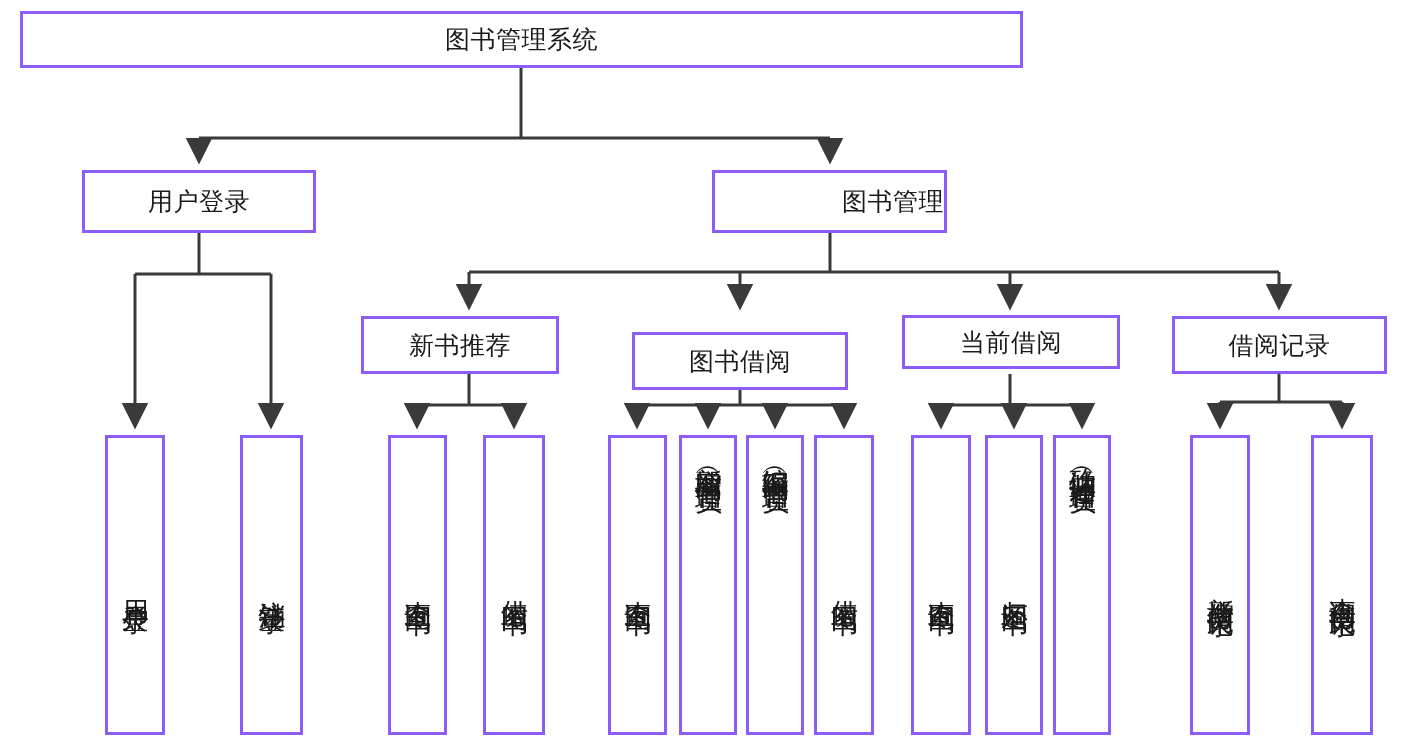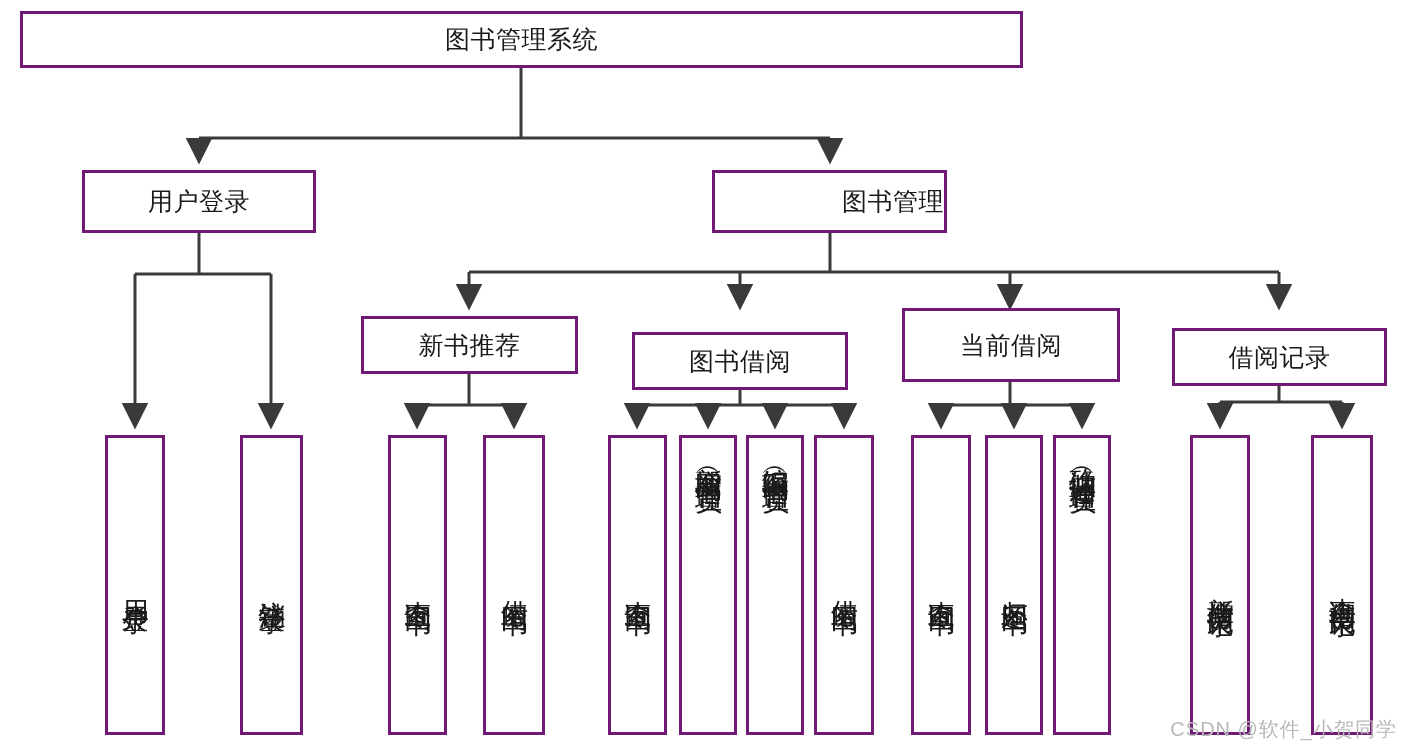--- a/index.html
+++ b/index.html
@@ -13,21 +13,21 @@
   #canvas {
     position: relative;
     width: 1405px;
     height: 747px;
     background: #ffffff;
     overflow: hidden;
   }
   .node {
     position: absolute;
     box-sizing: border-box;
-    border: 3px solid #701a75;
+    border: 3px solid #8b5cf6;
     background: #ffffff;
     display: flex;
     align-items: center;
     justify-content: center;
     color: #1a1a1a;
   }
   .node-label {
     display: block;
     text-align: center;
     line-height: 1.05;
@@ -140,30 +140,30 @@
     <span class="node-label">图书管理系统</span>
   </div>
 
   <div class="node h-node" style="left:82px; top:170px; width:234px; height:63px;">
     <span class="node-label">用户登录</span>
   </div>
   <div class="node h-node" style="left:712px; top:170px; width:235px; height:63px;justify-content:flex-end;">
     <span class="node-label">图书管理</span>
   </div>
 
-  <div class="node h-node" style="left:361px; top:316px; width:217px; height:58px;">
+  <div class="node h-node" style="left:361px; top:316px; width:198px; height:58px;">
     <span class="node-label">新书推荐</span>
   </div>
   <div class="node h-node" style="left:632px; top:332px; width:216px; height:58px;">
     <span class="node-label">图书借阅</span>
   </div>
-  <div class="node h-node" style="left:902px; top:308px; width:218px; height:74px;">
+  <div class="node h-node" style="left:902px; top:315px; width:218px; height:54px;">
     <span class="node-label">当前借阅</span>
   </div>
-  <div class="node h-node" style="left:1172px; top:328px; width:215px; height:58px;">
+  <div class="node h-node" style="left:1172px; top:316px; width:215px; height:58px;">
     <span class="node-label">借阅记录</span>
   </div>
 
   <div class="node v-node v-center" style="left:105px; top:435px; width:60px; height:300px;">
     <span class="node-label">用户登录</span>
   </div>
   <div class="node v-node v-center" style="left:240px; top:435px; width:63px; height:300px;">
     <span class="node-label">注销登录</span>
   </div>
 
@@ -197,14 +197,13 @@
     <span class="node-label">确认归还（管理员）</span>
   </div>
 
   <div class="node v-node v-center" style="left:1190px; top:435px; width:60px; height:300px;">
     <span class="node-label">新增借阅记录</span>
   </div>
   <div class="node v-node v-center" style="left:1311px; top:435px; width:62px; height:300px;">
     <span class="node-label">查询借阅记录</span>
   </div>
 
-  <div class="watermark">CSDN @软件_小贺同学</div>
 </div>
 
 </body></html>

